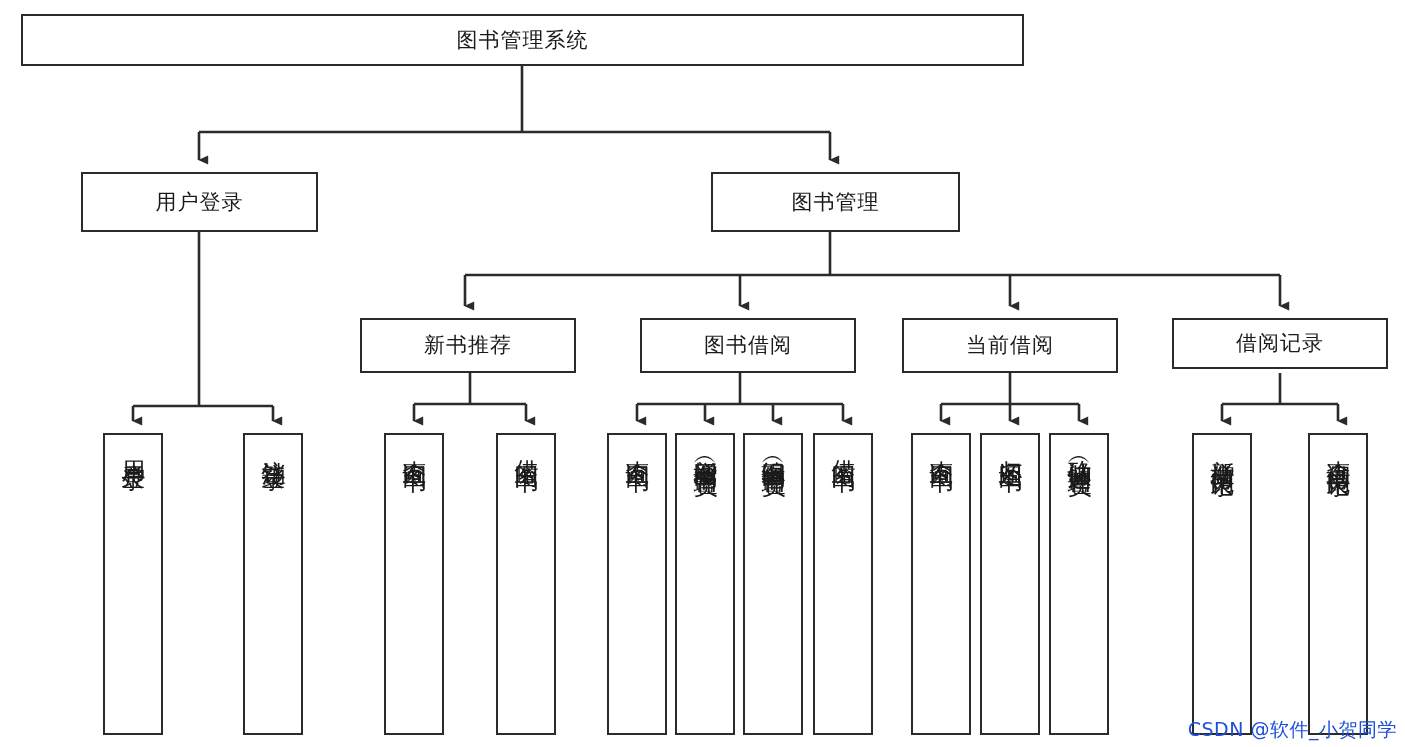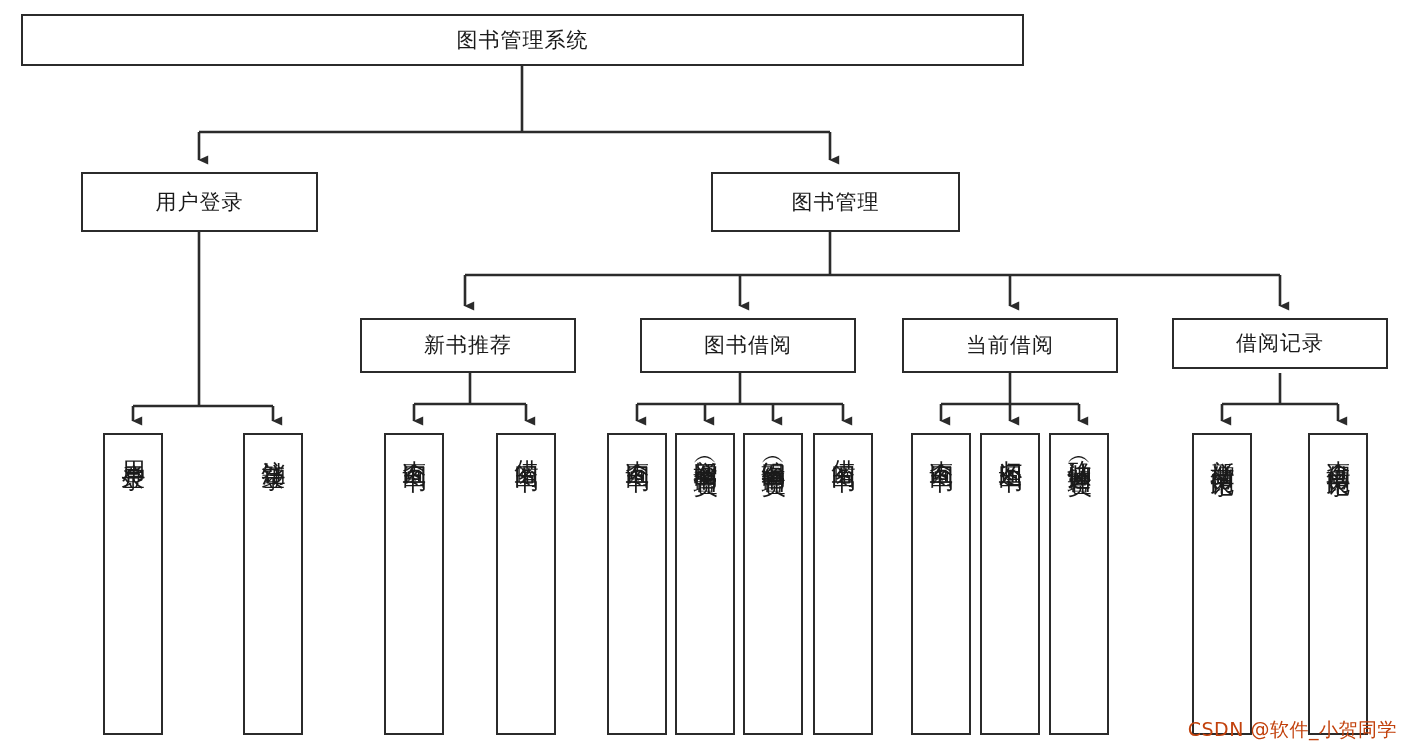--- a/index.html
+++ b/index.html
@@ -41,21 +41,21 @@
     line-height:1.12;
     letter-spacing:3px;
     white-space:normal;
   }
   .leaf.tall .cap{font-size:24px;letter-spacing:2px;}
 
   #watermark{
     position:absolute;
     right:8px;bottom:4px;
     font-size:19px;
-    color:#c2410c;
+    color:#1d4ed8;
     white-space:nowrap;
     letter-spacing:.5px;
   }
 </style>
 </head>
 <body>
 
 <div id="stage">
 
   <svg id="wires" viewBox="0 0 1405 747" xmlns="http://www.w3.org/2000/svg">

